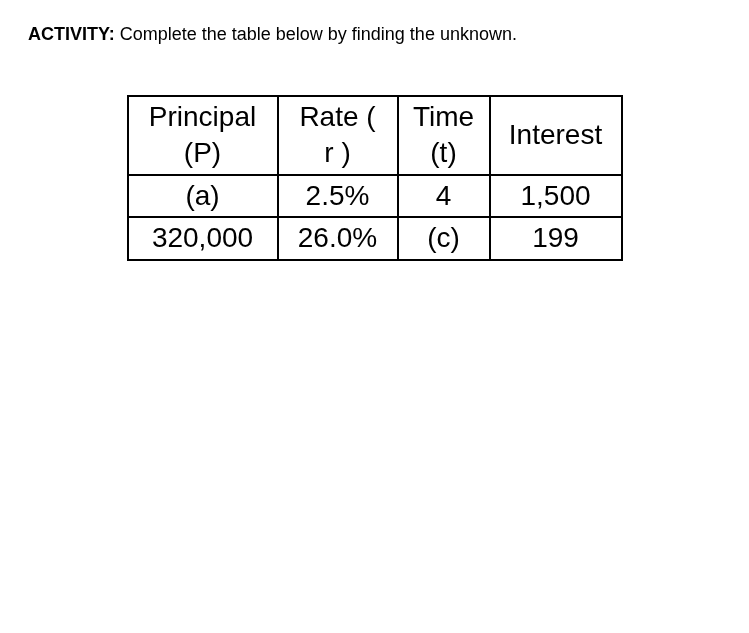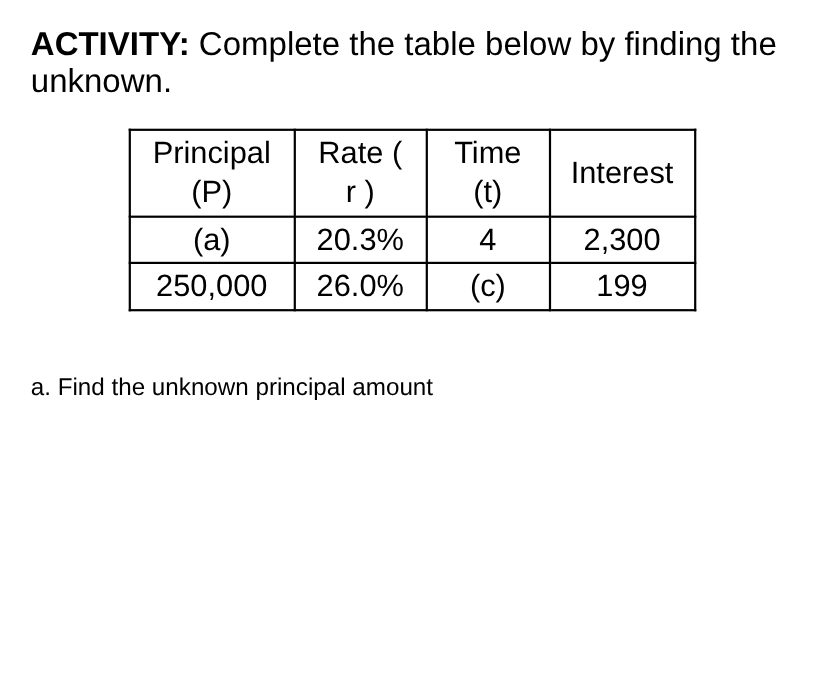--- a/index.html
+++ b/index.html
@@ -9,22 +9,22 @@
     }
     body {
       font-family: Arial, Helvetica, sans-serif;
       background: #ffffff;
       padding: 24px 28px;
       color: #000000;
       width: 749px;
       height: 633px;
     }
     .activity-header {
-      font-size: 30px;
-      margin-bottom: 25px;
+      font-size: 18px;
+      margin-bottom: 50px;
     }
     .activity-header .label {
       font-weight: bold;
     }
     .table-wrap {
       display: flex;
       justify-content: center;
       margin-bottom: 48px;
     }
     table {
@@ -37,21 +37,21 @@
       text-align: center;
       font-weight: normal;
       vertical-align: middle;
       line-height: 1.3;
     }
     th {
       font-weight: normal;
     }
     .col-principal { width: 150px; border-radius: 14px; }
     .col-rate { width: 120px; }
-    .col-time { width: 112px; }
+    .col-time { width: 92px; }
     .col-interest { width: 132px; }
     .questions {
       font-size: 22px;
       line-height: 1.9;
     }
     .questions p {
       margin-bottom: 2px;
     }
   </style>
 </head>
@@ -79,29 +79,28 @@
           <span>(t)</span>
         </th>
         <th class="col-interest">
           <span>Interest</span>
         </th>
       </tr>
     </thead>
     <tbody>
       <tr>
         <td>(a)</td>
-        <td>20.3%</td>
+        <td>2.5%</td>
         <td>4</td>
-        <td>2,300</td>
+        <td>1,500</td>
       </tr>
       <tr>
-        <td>250,000</td>
+        <td>320,000</td>
         <td>26.0%</td>
         <td>(c)</td>
         <td>199</td>
       </tr>
     </tbody>
   </table>
 </div>
 
 <div class="questions">
-  <p>a. Find the unknown principal amount</p>
 </div>
 
 </body></html>

